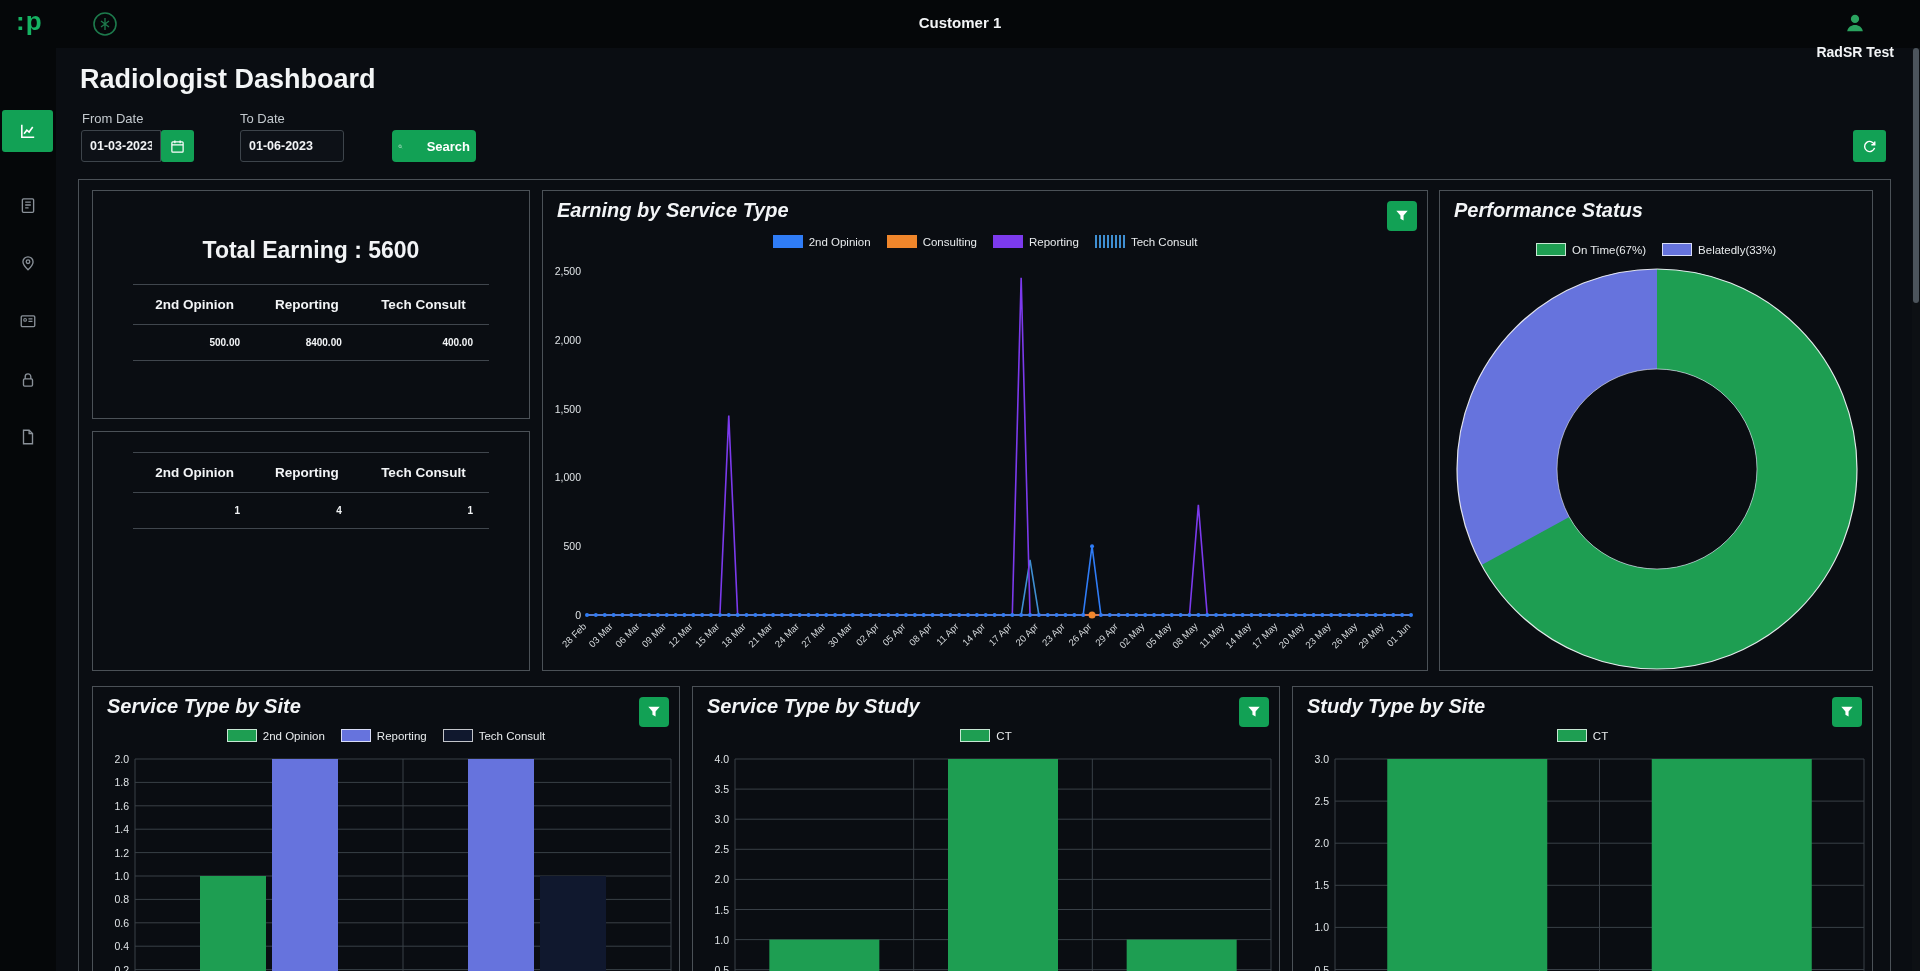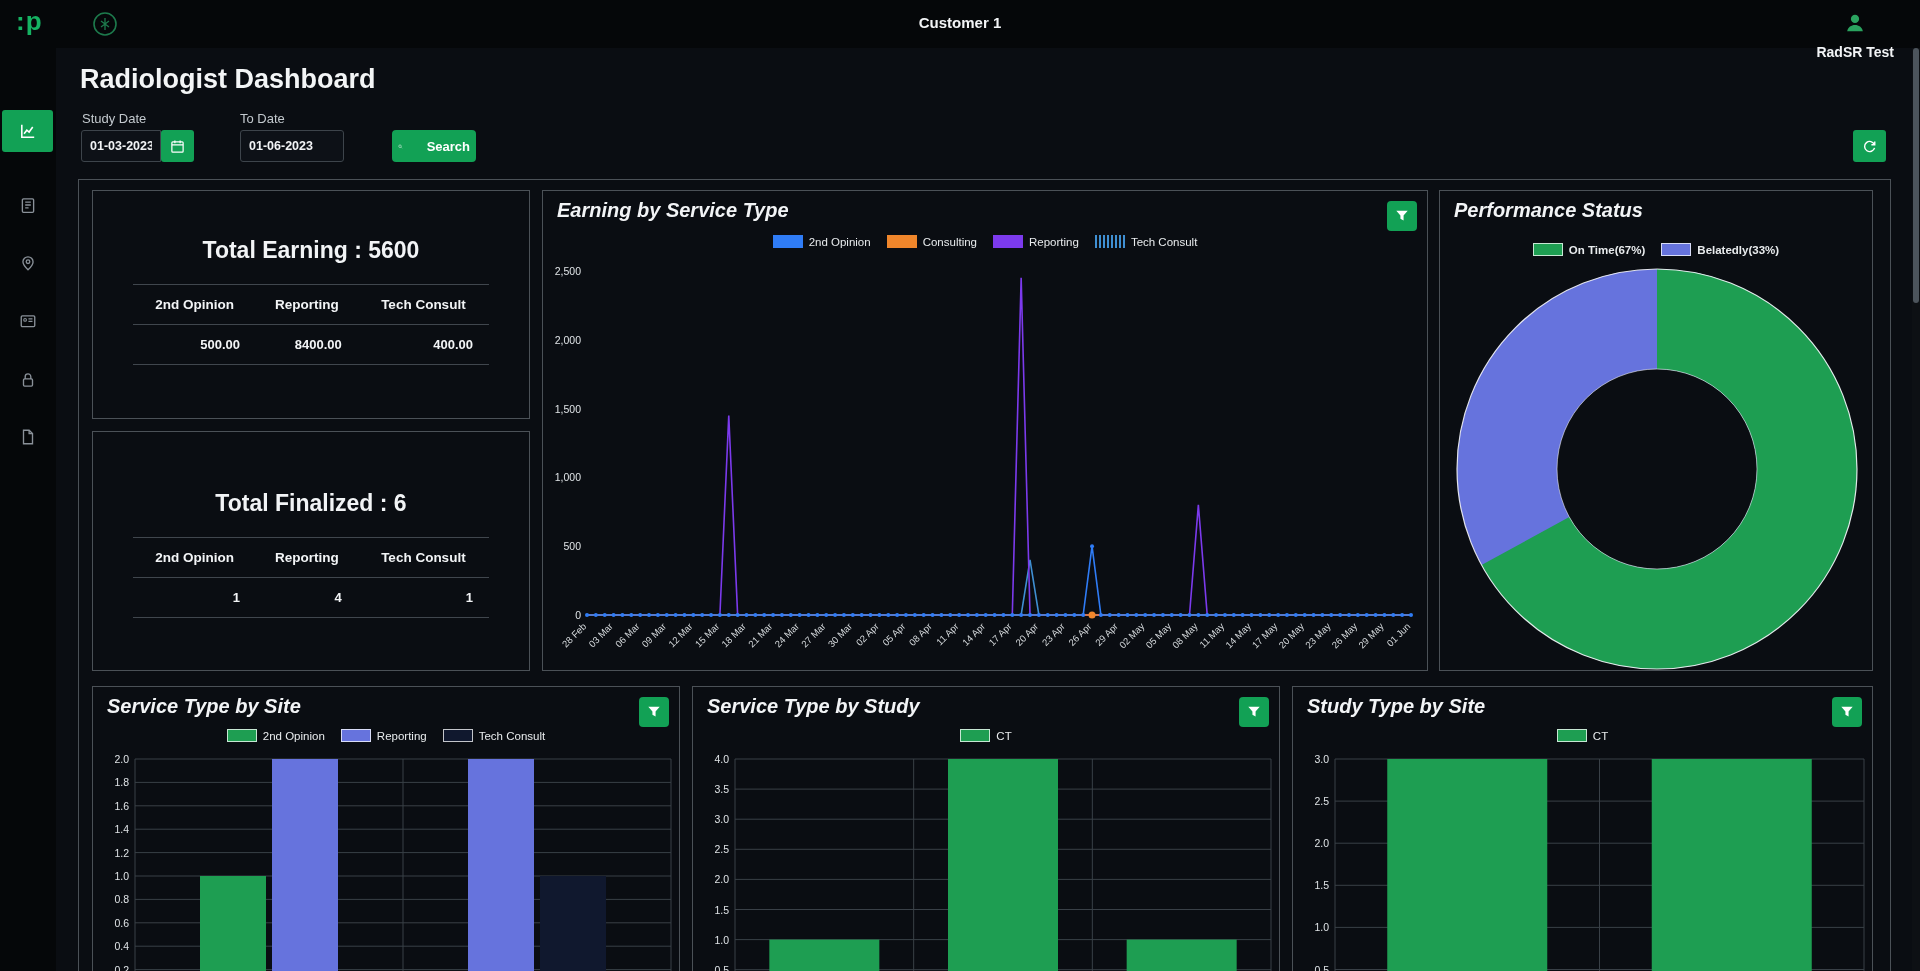--- a/index.html
+++ b/index.html
@@ -30,21 +30,21 @@
   .c-earning{left:92px;top:190px;width:438px;height:229px;}
   .c-finalized{left:92px;top:431px;width:438px;height:240px;}
   .c-line{left:542px;top:190px;width:886px;height:481px;}
   .c-donut{left:1439px;top:190px;width:434px;height:481px;}
   .c-b1{left:92px;top:686px;width:588px;height:438px;}
   .c-b2{left:692px;top:686px;width:588px;height:438px;}
   .c-b3{left:1292px;top:686px;width:581px;height:438px;}
   .tot-title{text-align:center;margin-top:46px;font-size:23px;font-weight:700;}
   table.totals{width:356px;margin:20px auto 0;border-collapse:collapse;}
   table.totals th{border-top:1px solid #40464d;border-bottom:1px solid #40464d;padding:12px 4px;font-size:13.5px;font-weight:700;text-align:center;}
-  table.totals td{border-bottom:1px solid #40464d;padding:12px 16px 12px 4px;font-size:13px;font-weight:600;text-align:right;margin-top:33px;}
+  table.totals td{border-bottom:1px solid #40464d;padding:12px 16px 12px 4px;font-size:10px;font-weight:600;text-align:right;margin-top:33px;}
   .card-title{position:absolute;left:14px;top:8px;font-size:20px;font-weight:600;font-style:italic;}
   .filter-btn{position:absolute;right:10px;top:10px;width:30px;height:30px;background:#12a155;border:none;border-radius:4px;
     display:flex;align-items:center;justify-content:center;cursor:pointer;}
   .legend{position:absolute;left:0;right:0;display:flex;justify-content:center;gap:16px;align-items:center;}
   .lg-item{display:flex;align-items:center;gap:6px;font-size:11.5px;color:#e8ebed;cursor:pointer;}
   .sw{width:30px;height:13px;display:inline-block;}
   .sw.striped{background:repeating-linear-gradient(90deg,#3f8fd2 0 2px,#0a0d12 2px 4px);}
   svg.chart{position:absolute;}
   .ax{fill:#dfe3e6;font-size:10.5px;font-family:"Liberation Sans",sans-serif;}
   .axs{fill:#d6dadd;font-size:9.5px;font-family:"Liberation Sans",sans-serif;}
@@ -109,21 +109,21 @@
   <div class="side-item" style="top:368px;">
     <svg width="18" height="18" viewBox="0 0 16 16">
       <path d="M4 2h5l3 3v9H4z" stroke="#8a9199" fill="none" stroke-width="1.2"></path>
       <path d="M9 2v3h3" stroke="#8a9199" fill="none" stroke-width="1.2"></path>
     </svg>
   </div>
 </div>
 
 <div class="page-title">Radiologist Dashboard</div>
 
-<div class="flabel" style="left:82px;">Study Date</div>
+<div class="flabel" style="left:82px;">From Date</div>
 <input class="dinput" style="left: 81px; width: 80px;" value="01-03-2023">
 <button class="sq-btn" style="left:161px;top:130px;width:33px;height:32px;">
   <svg width="15" height="15" viewBox="0 0 16 16">
     <rect x="2" y="3" width="12" height="11" rx="1" stroke="#fff" fill="none" stroke-width="1.3"></rect>
     <path d="M2 6.2h12M5.2 1.6v2.8M10.8 1.6v2.8" stroke="#fff" stroke-width="1.3"></path>
   </svg>
 </button>
 
 <div class="flabel" style="left:240px;">To Date</div>
 <input class="dinput" style="left: 240px; width: 104px; border-radius: 3px;" value="01-06-2023">
@@ -157,21 +157,20 @@
     <tr>
       <td>500.00</td>
       <td>8400.00</td>
       <td>400.00</td>
     </tr>
   </tbody>
     </table>
 </div>
 
 <div class="card c-finalized">
-  <div class="tot-title" style="margin-top:58px;">Total Finalized : 6</div>
   <table class="totals">
     <tbody>
         <tr>
       <th>2nd Opinion</th>
       <th>Reporting</th>
       <th>Tech Consult</th>
     </tr>
     <tr>
       <td>1</td>
       <td>4</td>
@@ -342,21 +341,21 @@
       <circle cx="824.5591397849462" cy="352" r="2" fill="#2f7cf6"></circle>
       <circle cx="833.4193548387096" cy="352" r="2" fill="#2f7cf6"></circle>
       <circle cx="842.2795698924731" cy="352" r="2" fill="#2f7cf6"></circle>
       <circle cx="851.1397849462365" cy="352" r="2" fill="#2f7cf6"></circle>
       <circle cx="860" cy="352" r="2" fill="#2f7cf6"></circle>
     </svg>
 </div>
 
 <div class="card c-donut">
   <div class="card-title">Performance Status</div>
-  <div class="legend" style="top:52px;font-weight:bold;" id="legend-donut">
+  <div class="legend" style="top:52px;" id="legend-donut">
       <span class="lg-item">
         <span class="sw" style="background: rgb(30, 158, 82); border: 1px solid rgba(255, 255, 255, 0.75);"></span>
         <span>On Time(67%)</span>
       </span>
       <span class="lg-item">
         <span class="sw" style="background: rgb(102, 115, 221); border: 1px solid rgba(255, 255, 255, 0.75);"></span>
         <span>Belatedly(33%)</span>
       </span>
     </div>
   <svg class="chart" id="donutChart" style="left:0;top:70px;" width="434" height="410">

